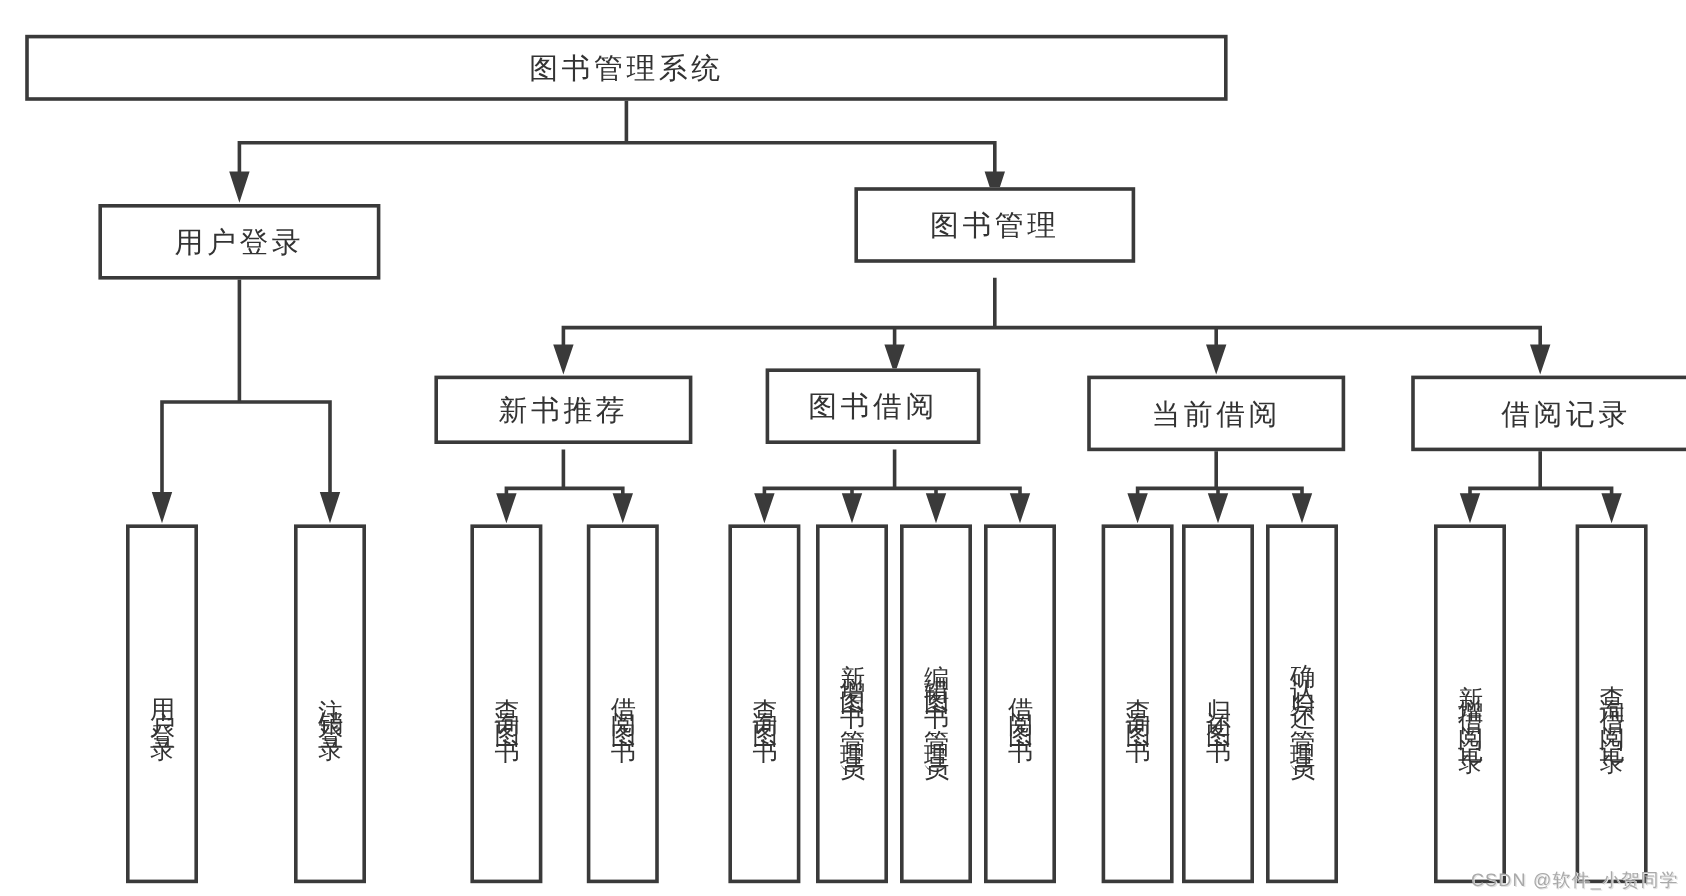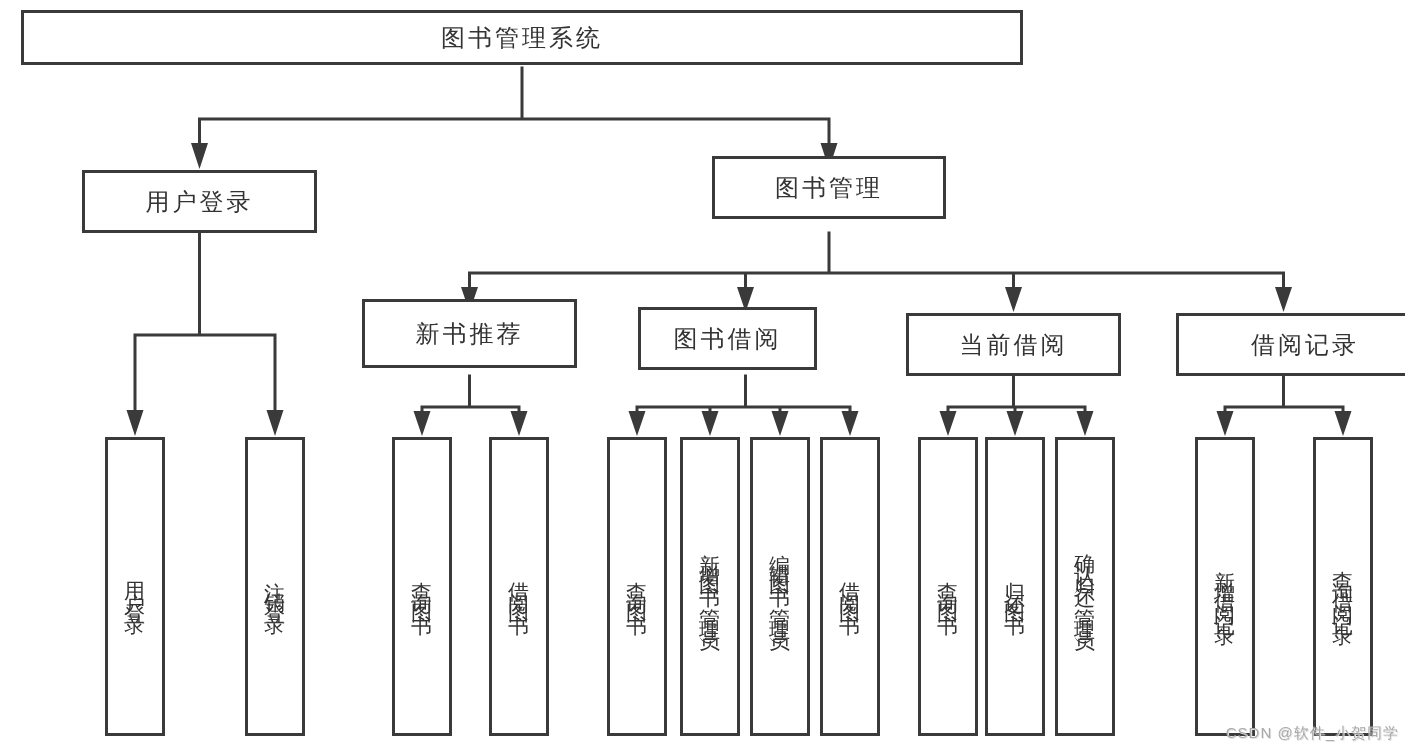--- a/index.html
+++ b/index.html
@@ -78,32 +78,32 @@
              M1005 287 L1022 287 L1013.5 312 Z M1275 287 L1292 287 L1283.5 312 Z
              M126.5 410 L143.5 410 L135 436 Z M266.5 410 L283.5 410 L275 436 Z
              M413.5 411 L430.5 411 L422 436 Z M510.5 411 L527.5 411 L519 436 Z
              M628.5 411 L645.5 411 L637 436 Z M701.5 411 L718.5 411 L710 436 Z
              M771.5 411 L788.5 411 L780 436 Z M841.5 411 L858.5 411 L850 436 Z
              M939.5 411 L956.5 411 L948 436 Z M1006.5 411 L1023.5 411 L1015 436 Z
              M1076.5 411 L1093.5 411 L1085 436 Z
              M1216.5 411 L1233.5 411 L1225 436 Z M1334.5 411 L1351.5 411 L1343 436 Z" fill="#3a3a3a" stroke="none"></path>
   </svg>
 
-  <div class="node root" style="left:21px;top:10px;width:1002px;height:55px">
+  <div class="node root" style="left:21px;top:29px;width:1002px;height:55px">
     <span class="hlabel">图书管理系统</span>
   </div>
 
   <div class="node" style="left:82px;top:170px;width:235px;height:63px">
     <span class="hlabel">用户登录</span>
   </div>
   <div class="node" style="left:712px;top:156px;width:234px;height:63px">
     <span class="hlabel">图书管理</span>
   </div>
 
-  <div class="node" style="left:362px;top:299px;width:215px;height:69px">
+  <div class="node" style="left:362px;top:313px;width:215px;height:57px">
     <span class="hlabel">新书推荐</span>
   </div>
   <div class="node" style="left:638px;top:307px;width:179px;height:63px">
     <span class="hlabel">图书借阅</span>
   </div>
   <div class="node" style="left:906px;top:313px;width:215px;height:63px">
     <span class="hlabel">当前借阅</span>
   </div>
   <div class="node" style="left:1176px;top:313px;width:258px;height:63px">
     <span class="hlabel">借阅记录</span>

